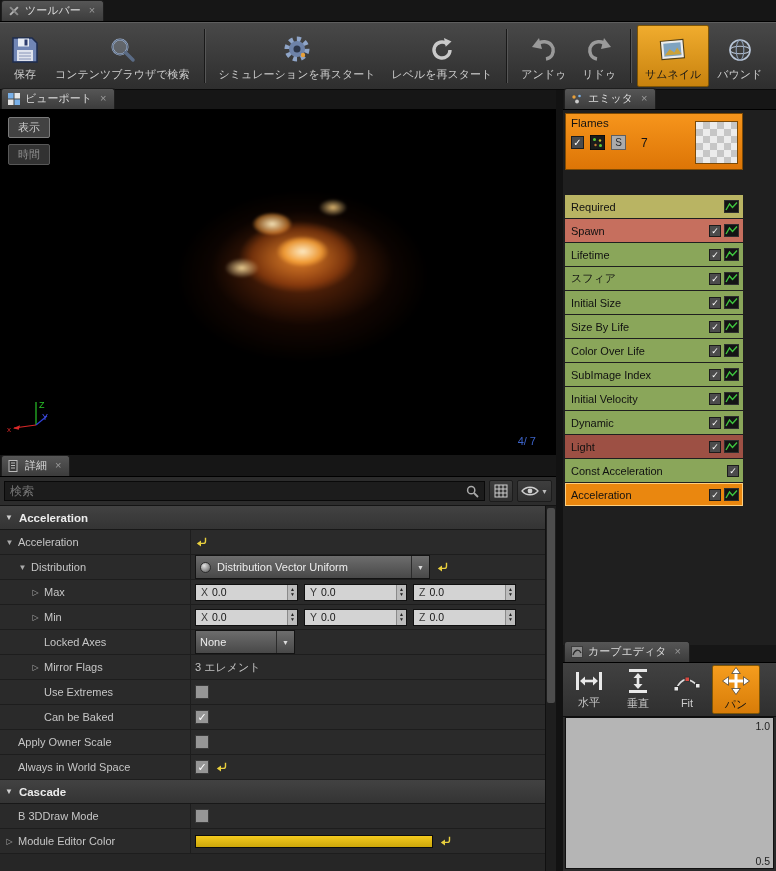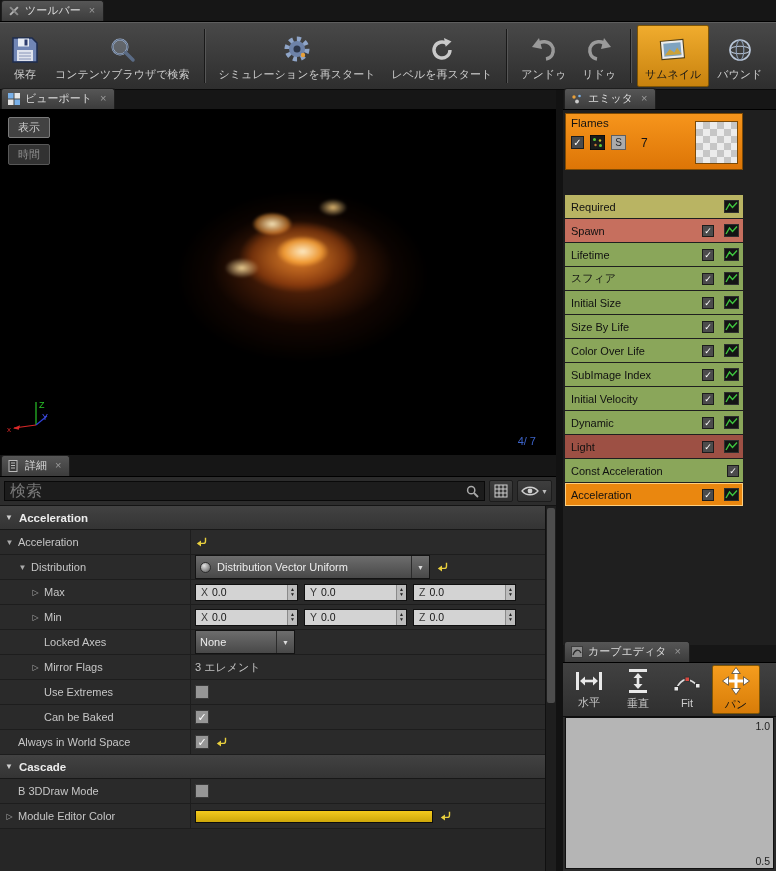--- a/index.html
+++ b/index.html
@@ -47,21 +47,21 @@
   .vp-btn.dim { color:#8f8f8f; border-color:#585858; background:rgba(54,54,54,.92); }
   .axis-gizmo { position:absolute; left:6px; bottom:12px; }
   .vp-counter { position:absolute; right:20px; bottom:8px; color:#3c63c8; font-size:11px; }
 
   
   .details-panel { position:absolute; left:0; top:455px; width:556px; height:416px; background:#262626; overflow:hidden; }
   .details-panel .tab-row { height:22px; }
   .search-row { position:absolute; left:0; top:22px; right:0; height:29px; background:#2c2c2c;
     border-bottom:1px solid #141414; display:flex; align-items:center; gap:4px; padding:0 4px; }
   .search-box { flex:1; height:20px; background:#1c1c1c; border:1px solid #090909; display:flex; align-items:center; padding:0 5px; gap:4px; }
-  .search-box input { flex:1; background:transparent; border:0; outline:none; color:#cfcfcf; font-size:16px; }
+  .search-box input { flex:1; background:transparent; border:0; outline:none; color:#cfcfcf; font-size:12px; }
   .search-box input::placeholder { color:#777; }
   .icon-btn { height:22px; min-width:24px; display:flex; align-items:center; justify-content:center; gap:2px;
     background:linear-gradient(#3e3e3e,#303030); border:1px solid #1c1c1c; border-radius:2px; padding:0 3px; }
   .dd-mini { color:#bbb; font-size:7px; }
   .detail-rows { position:absolute; left:0; top:51px; right:11px; bottom:0; }
   .cat-row { height:24px; background:linear-gradient(#424242,#343434); border-bottom:1px solid #181818;
     display:flex; align-items:center; gap:6px; padding-left:5px; color:#ececec; font-weight:bold; font-size:11.5px; }
   .cat-row .tri { font-size:8px; color:#cfcfcf; }
   .prop-row { height:25px; background:#2a2a2a; border-bottom:1px solid #1d1d1d; display:flex; }
   .prop-left { width:191px; display:flex; align-items:center; gap:3px; border-right:1px solid #1d1d1d;
@@ -101,21 +101,21 @@
   .emitter-controls .cb { width:13px; height:13px; background:#4c4c4c; border-color:#1e1e1e; font-size:10px; }
   .s-badge { width:15px; height:15px; background:#ababab; border:1px solid #5e5e5e; color:#2a2a2a;
     font-size:10px; display:flex; align-items:center; justify-content:center; }
   .emitter-count { color:#131313; font-size:12px; margin-left:9px; }
   .emitter-thumb { position:absolute; right:4px; top:7px; width:43px; height:43px; border:1px solid #7a4a08;
     background-color:#ececec;
     background-image:linear-gradient(45deg,#c6c6c6 25%,transparent 25%,transparent 75%,#c6c6c6 75%),
                      linear-gradient(45deg,#c6c6c6 25%,#ececec 25%,#ececec 75%,#c6c6c6 75%);
     background-size:14px 14px; background-position:0 0,7px 7px; }
   .module-list { position:absolute; left:2px; top:85px; width:178px; }
-  .module-row { height:23px; margin-bottom:1px; display:flex; align-items:center; gap:10px;
+  .module-row { height:23px; margin-bottom:1px; display:flex; align-items:center; gap:3px;
     padding:0 4px 0 6px; font-size:11px; color:#111; }
   .module-row .mlabel { flex:1; white-space:nowrap; overflow:hidden; }
   .module-row .cb { width:12px; height:12px; background:#4c4c4c; border-color:#1c1c1c; font-size:9px; }
   .module-row.selected { outline:1px solid #ffcf7e; outline-offset:-1px; }
 
   
   .curve-panel { position:absolute; left:563px; top:645px; width:213px; height:226px; background:#2a2a2a; }
   .curve-panel .tab-row { height:18px; }
   .curve-toolbar { position:absolute; left:0; top:18px; right:0; height:54px;
     background:linear-gradient(#414141,#2f2f2f); border-bottom:1px solid #0e0e0e;
@@ -440,20 +440,29 @@
             <span class="expander"></span>
             <span class="prop-label">Can be Baked</span>
           </div>
           <div class="prop-right">
             <span class="cb checked">✓</span>
           </div>
         </div>
         <div class="prop-row">
           <div class="prop-left" style="padding-left: 4px;">
             <span class="expander"></span>
+            <span class="prop-label">Apply Owner Scale</span>
+          </div>
+          <div class="prop-right">
+            <span class="cb"></span>
+          </div>
+        </div>
+        <div class="prop-row">
+          <div class="prop-left" style="padding-left: 4px;">
+            <span class="expander"></span>
             <span class="prop-label">Always in World Space</span>
           </div>
           <div class="prop-right">
             <span class="cb checked">✓</span>
             <span class="icn reset">
               <svg width="11" height="11" viewBox="0 0 11 11">
                 <path d="M9.5 0.8 v3.4 a2.2 2.2 0 0 1 -2.2 2.2 H3.5" fill="none" stroke="#e8cf3e" stroke-width="1.4"></path>
                 <path d="M5 3.4 L0.8 6.4 L5 9.6 Z" fill="#e8cf3e"></path>
               </svg>
             </span>

